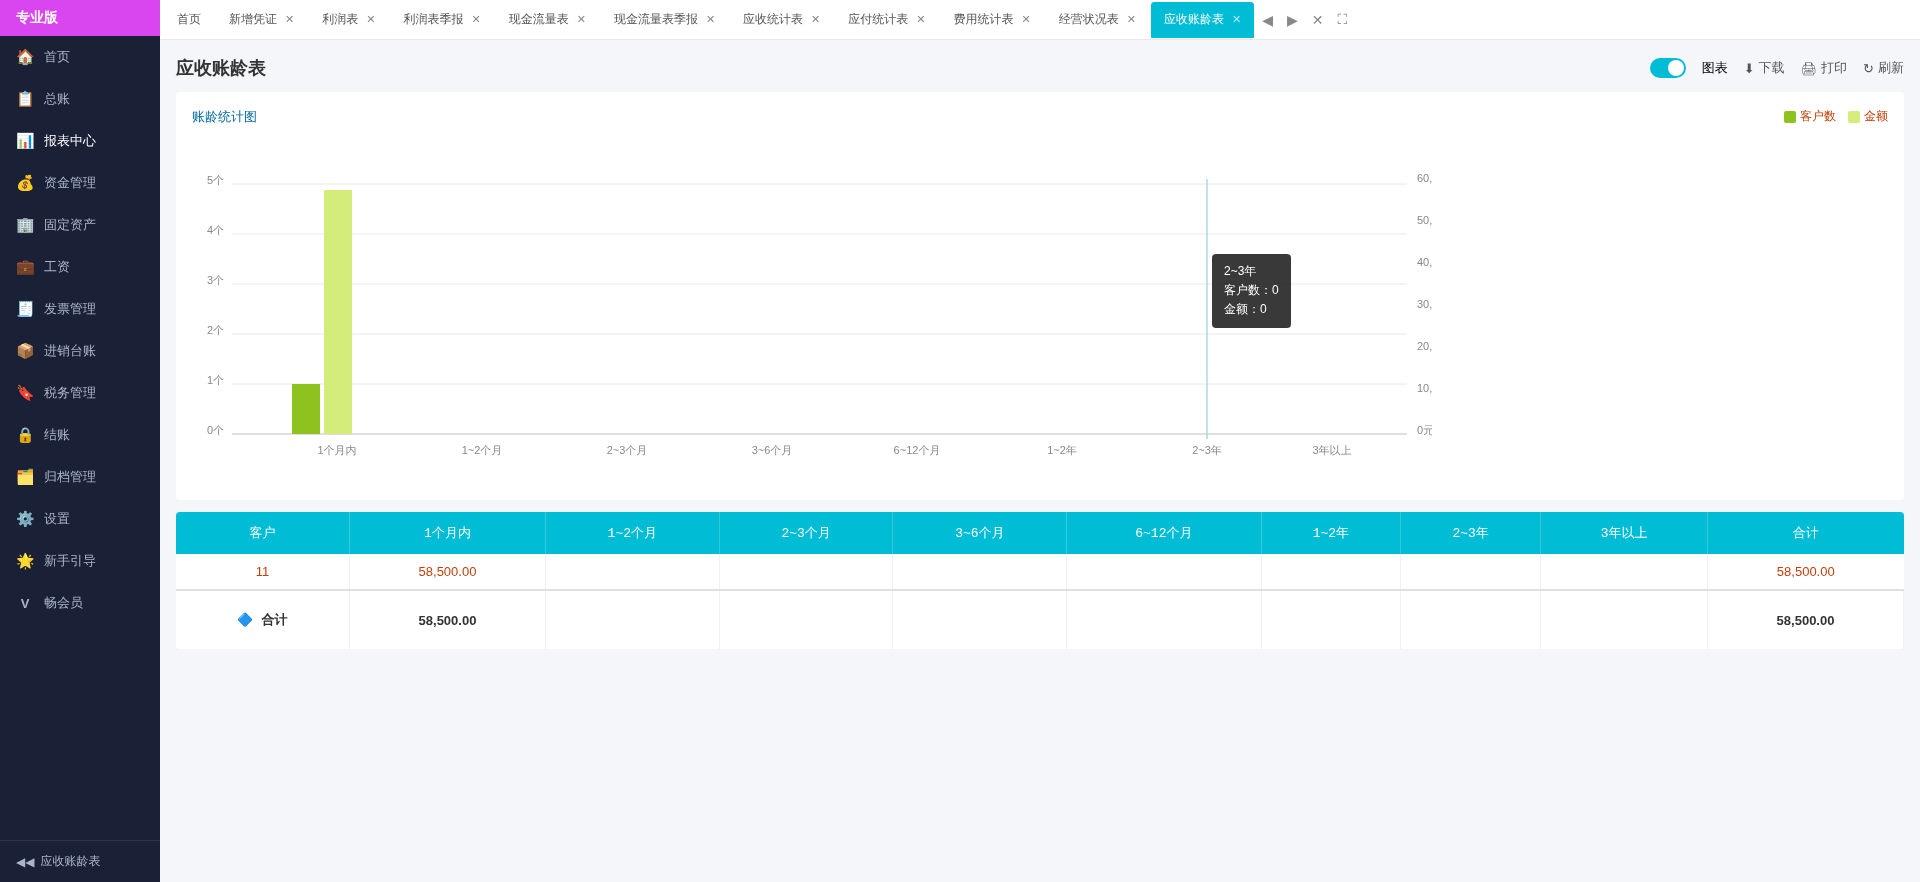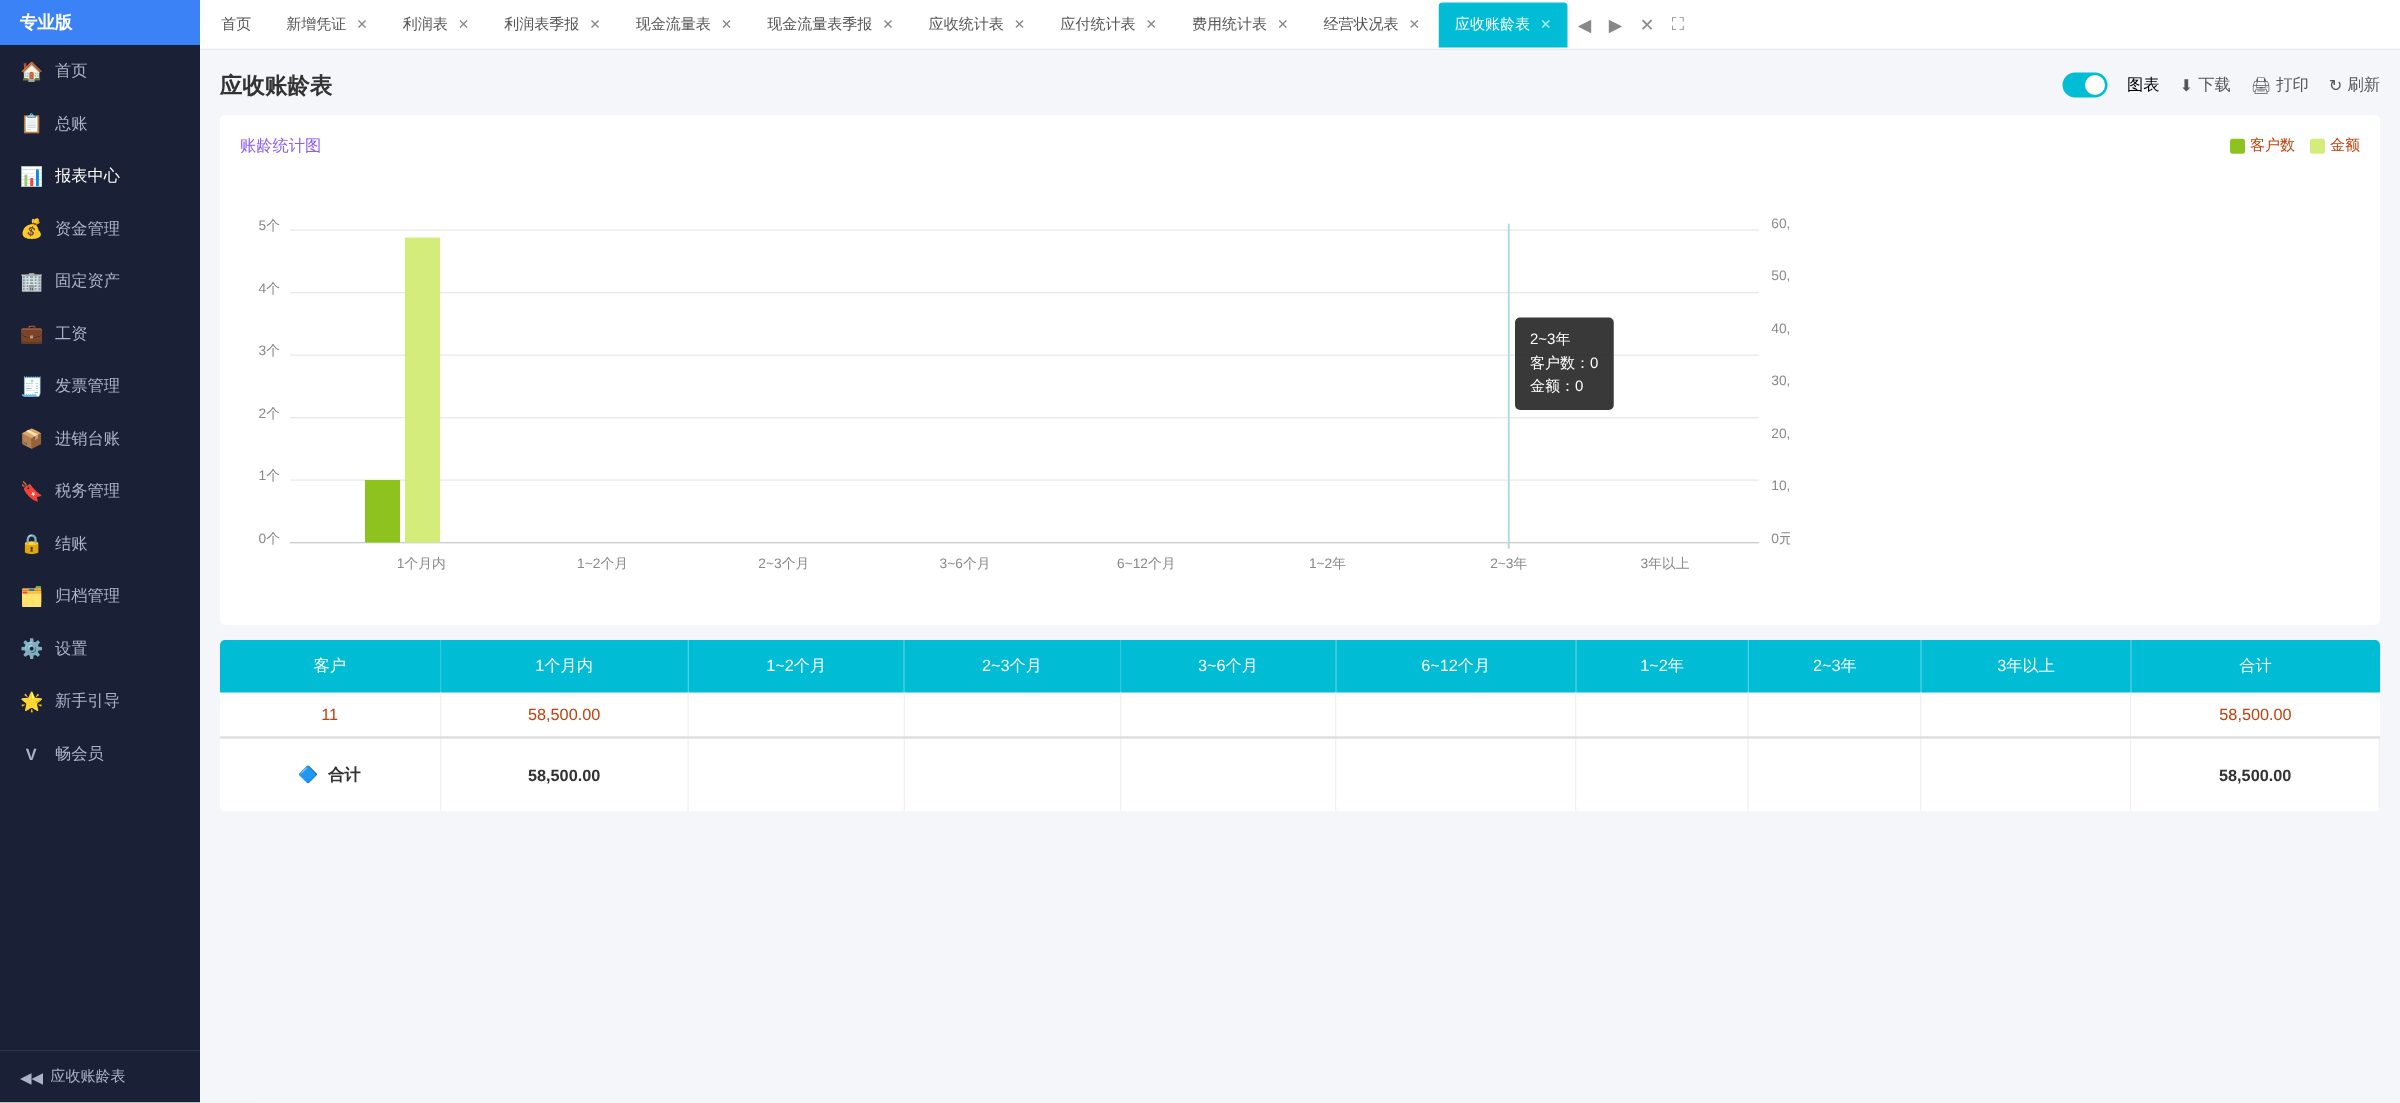--- a/index.html
+++ b/index.html
@@ -9,21 +9,21 @@
     .sidebar {
       width: 160px;
       background: #1a2035;
       color: #ccc;
       display: flex;
       flex-direction: column;
       flex-shrink: 0;
       height: 100%;
     }
     .sidebar-logo {
-      background: #3b82f6;
+      background: #d946ef;
       padding: 8px 16px;
       color: white;
       font-size: 14px;
       font-weight: bold;
       height: 36px;
       display: flex;
       align-items: center;
     }
     .sidebar-item {
       display: flex;
@@ -161,21 +161,21 @@
     
     .chart-container {
       background: white;
       border-radius: 4px;
       padding: 16px;
       margin-bottom: 12px;
       position: relative;
     }
     .chart-title {
       font-size: 13px;
-      color: #8b5cf6;
+      color: #0369a1;
       margin-bottom: 8px;
     }
     .chart-legend {
       position: absolute;
       top: 16px;
       right: 16px;
       display: flex;
       align-items: center;
       gap: 12px;
       font-size: 12px;
@@ -210,20 +210,21 @@
     }
     .data-table thead tr {
       background: #00bcd4;
       color: white;
     }
     .data-table thead th {
       padding: 12px 8px;
       text-align: center;
       font-weight: normal;
       border-right: 1px solid rgba(255,255,255,0.2);
+      font-family: Liberation Mono, monospace;
     }
     .data-table thead th:last-child { border-right: none; }
     .data-table tbody tr {
       border-bottom: 1px solid #f0f0f0;
     }
     .data-table tbody td {
       padding: 10px 8px;
       text-align: center;
       color: #c2410c;
       border-right: 1px solid #f0f0f0;

